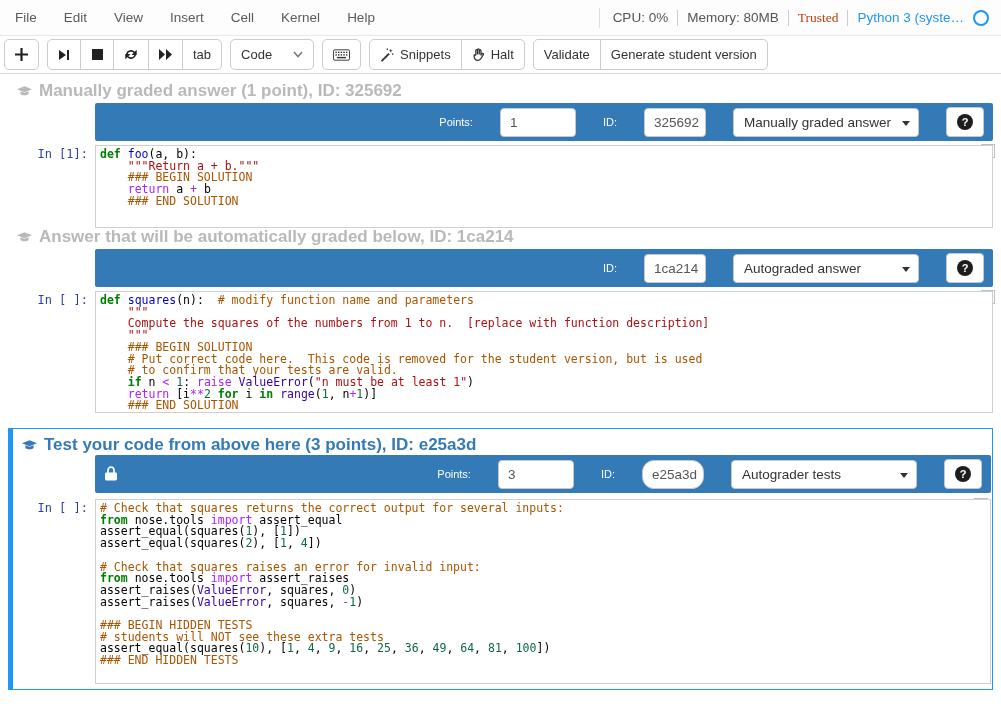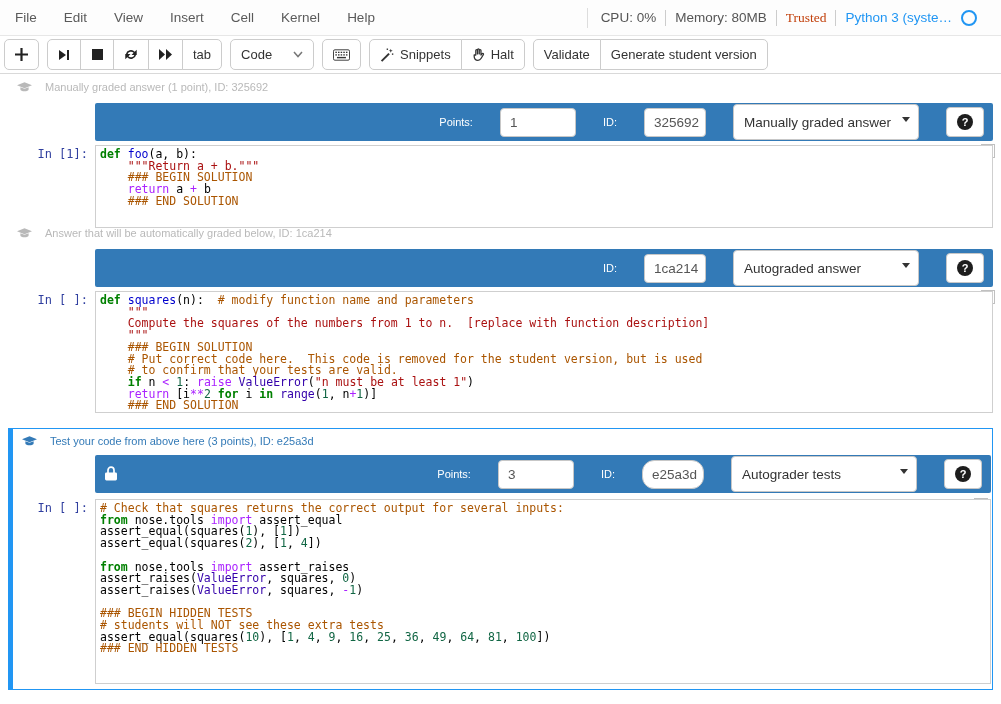--- a/index.html
+++ b/index.html
@@ -5,49 +5,49 @@
   html,body{margin:0;padding:0;width:1001px;height:704px;background:#fff;overflow:hidden;
     font-family:"Liberation Sans","DejaVu Sans",sans-serif;}
   .abs{position:absolute;}
   #page{position:relative;width:1001px;height:704px;}
 
   
   #menubar{top:0;left:0;width:100%;height:35px;background:#fdfdfd;border-bottom:1px solid #e7e7e7;
     display:flex;align-items:center;}
   #menus{display:flex;gap:27px;padding-left:15px;flex:1;}
   .menu-item{font-size:13.5px;color:#5a5a5a;cursor:pointer;}
-  #statusbar{display:flex;align-items:center;gap:9px;padding-right:24px;font-size:13.5px;}
+  #statusbar{display:flex;align-items:center;gap:9px;padding-right:12px;font-size:13.5px;}
   .status-divider{width:1px;height:16px;background:#ccc;}
   .st-dark{color:#555;}
   .st-gray{color:#c2410c;font-family:Liberation Serif, serif;}
   .st-kernel{color:#2196f3;}
   .kernel-circle{width:12px;height:12px;border:2px solid #2196f3;border-radius:50%;display:inline-block;}
   #status-lead{width:1px;height:20px;background:#ddd;margin-right:4px;}
 
   
   #toolbar{top:36px;left:0;width:100%;height:38px;background:#fff;border-bottom:1px solid #d9d9d9;
     display:flex;align-items:center;gap:8px;padding-left:4px;box-sizing:border-box;}
   .btn-group{display:flex;}
   .tbtn{height:31px;min-width:34px;background:#fff;border:1px solid #ccc;display:flex;align-items:center;
     justify-content:center;gap:6px;padding:0 10px;font-size:13px;color:#333;cursor:pointer;box-sizing:border-box;}
   .btn-group .tbtn{border-radius:0;margin-left:-1px;}
   .btn-group .tbtn:first-child{border-radius:5px 0 0 5px;margin-left:0;}
   .btn-group .tbtn:last-child{border-radius:0 5px 5px 0;}
   .btn-group .tbtn:only-child{border-radius:5px;}
   .icon{display:inline-flex;align-items:center;justify-content:center;}
 
   
-  .cell-label{display:flex;align-items:center;gap:13px;font-size:11px;color:#b9b9b9;}
+  .cell-label{display:flex;align-items:center;gap:7px;font-size:17px;color:#b9b9b9;font-weight:bold;}
   .cell-label.blue{color:#337ab7;}
   .gradebar{background:#337ab7;border-radius:2px;display:flex;align-items:center;justify-content:flex-end;
     gap:27px;padding-right:9px;box-sizing:border-box;}
   .bar-label{color:#fff;font-size:11px;}
   .bar-input{height:29px;border:1px solid #c7c7c7;border-radius:4px;background:#fff;color:#555;
     font-size:13.5px;font-family:inherit;padding:0 0 0 9px;box-sizing:border-box;outline:none;}
-  .bar-select{height:36px;background:#fff;border:1px solid #c7c7c7;border-radius:4px;position:relative;
+  .bar-select{height:29px;background:#fff;border:1px solid #c7c7c7;border-radius:4px;position:relative;
     display:flex;align-items:center;padding:0 24px 0 10px;font-size:13.5px;color:#333;cursor:pointer;box-sizing:border-box;}
   .sel-caret{position:absolute;right:8px;top:12px;width:0;height:0;border-left:4px solid transparent;
     border-right:4px solid transparent;border-top:5px solid #333;}
   .help-btn{width:38px;height:30px;background:#fff;border:1px solid #c7c7c7;border-radius:4px;
     display:flex;align-items:center;justify-content:center;cursor:pointer;box-sizing:border-box;}
   .qcircle{width:16px;height:16px;border-radius:50%;background:#1d1d1d;color:#fff;font-size:11px;
     font-weight:bold;text-align:center;line-height:16px;}
   .lock-wrap{position:absolute;left:10px;top:11px;}
 
   .prompt{font-family:"DejaVu Sans Mono","Liberation Mono",monospace;font-size:12px;color:#303f9f;
@@ -312,20 +312,21 @@
     </div>
 
     <div class="abs cell-badge" style="top:69px;right:4px;">3</div>
     <div class="abs prompt" style="top:72px;left:0;width:75px;">In [ ]:</div>
     <div class="abs code-box" style="top:70px;left:82px;width:896px;height:185px;">
         <div class="cl"><span class="tk-com"># Check that squares returns the correct output for several inputs:</span></div>
         <div class="cl"><span class="tk-kw">from</span><span class="tk-pl"> nose.tools </span><span class="tk-kw2">import</span><span class="tk-pl"> assert_equal</span></div>
         <div class="cl"><span class="tk-pl">assert_equal(squares(</span><span class="tk-num">1</span><span class="tk-pl">), [</span><span class="tk-num">1</span><span class="tk-pl">])</span></div>
         <div class="cl"><span class="tk-pl">assert_equal(squares(</span><span class="tk-num">2</span><span class="tk-pl">), [</span><span class="tk-num">1</span><span class="tk-pl">, </span><span class="tk-num">4</span><span class="tk-pl">])</span></div>
         <div class="cl">&nbsp;</div>
+        <div class="cl"><span class="tk-com"># Check that squares raises an error for invalid input:</span></div>
         <div class="cl"><span class="tk-kw">from</span><span class="tk-pl"> nose.tools </span><span class="tk-kw2">import</span><span class="tk-pl"> assert_raises</span></div>
         <div class="cl"><span class="tk-pl">assert_raises(</span><span class="tk-bi">ValueError</span><span class="tk-pl">, squares, </span><span class="tk-num">0</span><span class="tk-pl">)</span></div>
         <div class="cl"><span class="tk-pl">assert_raises(</span><span class="tk-bi">ValueError</span><span class="tk-pl">, squares, </span><span class="tk-kw2">-</span><span class="tk-num">1</span><span class="tk-pl">)</span></div>
         <div class="cl">&nbsp;</div>
         <div class="cl"><span class="tk-com">### BEGIN HIDDEN TESTS</span></div>
         <div class="cl"><span class="tk-com"># students will NOT see these extra tests</span></div>
         <div class="cl"><span class="tk-pl">assert_equal(squares(</span><span class="tk-num">10</span><span class="tk-pl">), [</span><span class="tk-num">1</span><span class="tk-pl">, </span><span class="tk-num">4</span><span class="tk-pl">, </span><span class="tk-num">9</span><span class="tk-pl">, </span><span class="tk-num">16</span><span class="tk-pl">, </span><span class="tk-num">25</span><span class="tk-pl">, </span><span class="tk-num">36</span><span class="tk-pl">, </span><span class="tk-num">49</span><span class="tk-pl">, </span><span class="tk-num">64</span><span class="tk-pl">, </span><span class="tk-num">81</span><span class="tk-pl">, </span><span class="tk-num">100</span><span class="tk-pl">])</span></div>
         <div class="cl"><span class="tk-com">### END HIDDEN TESTS</span></div>
       </div>
   </div>

